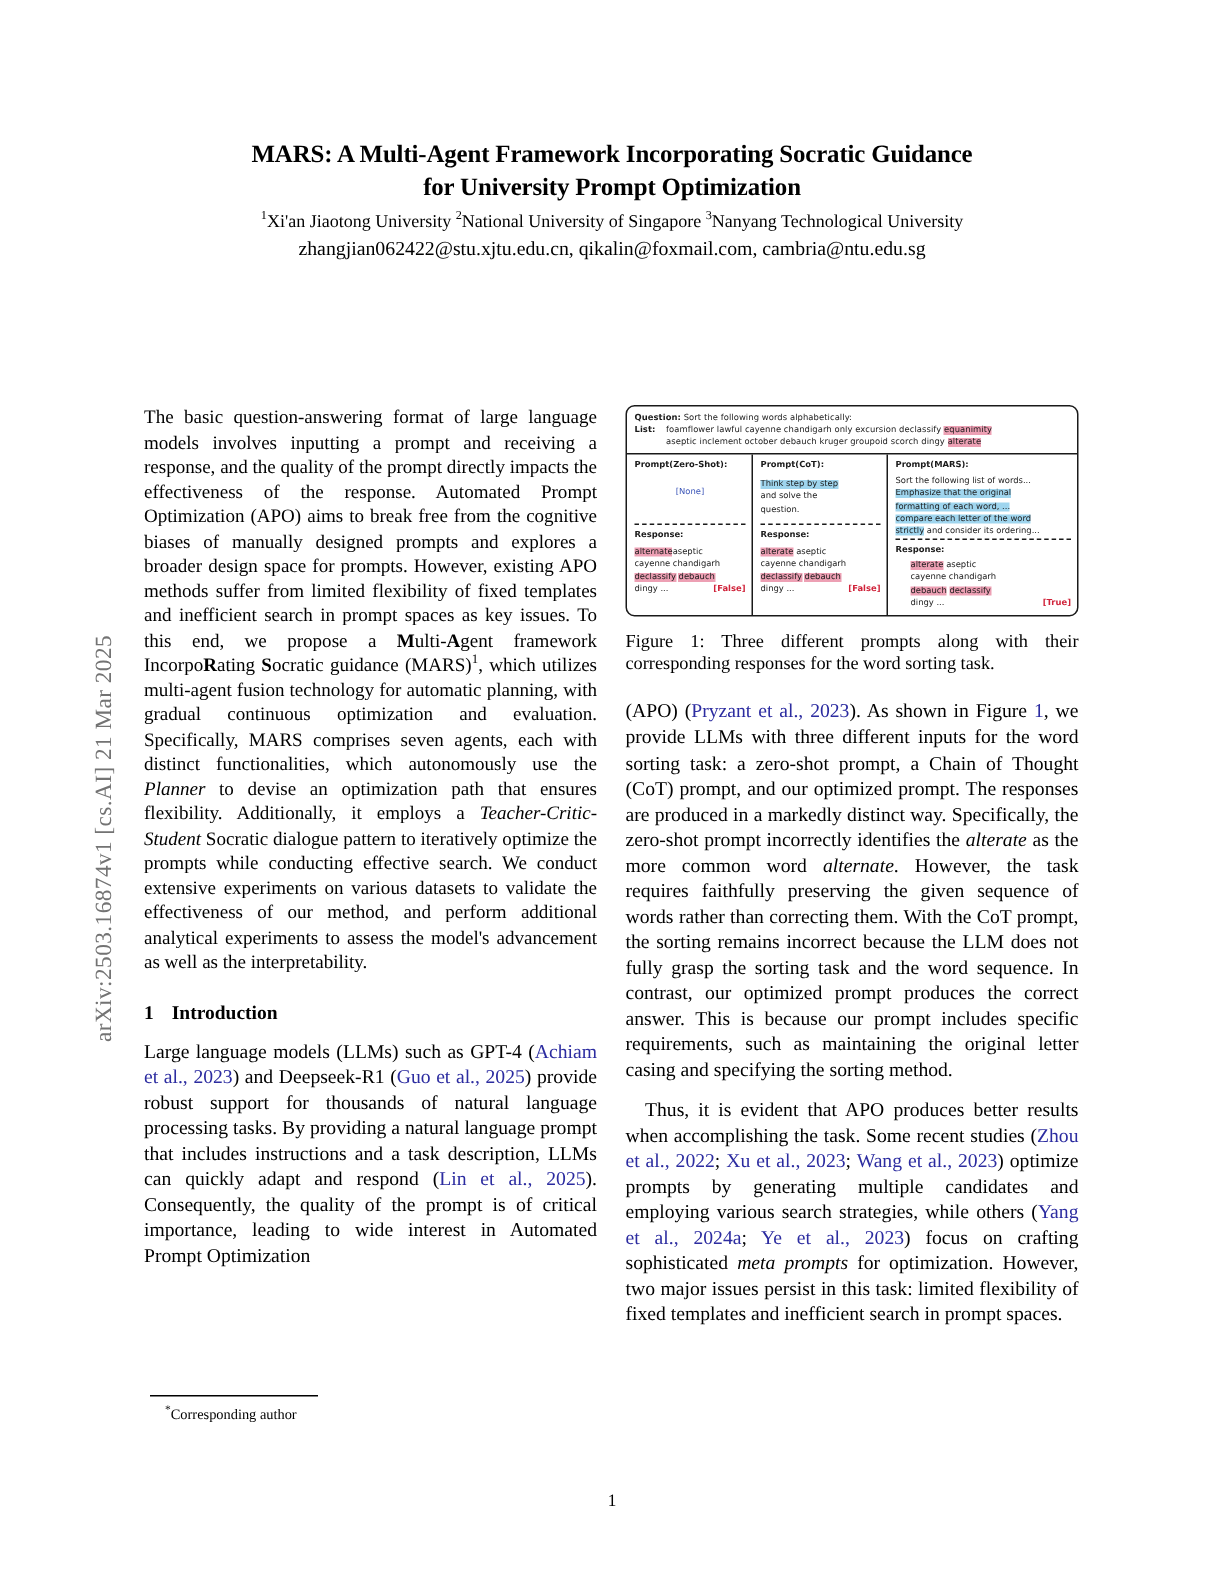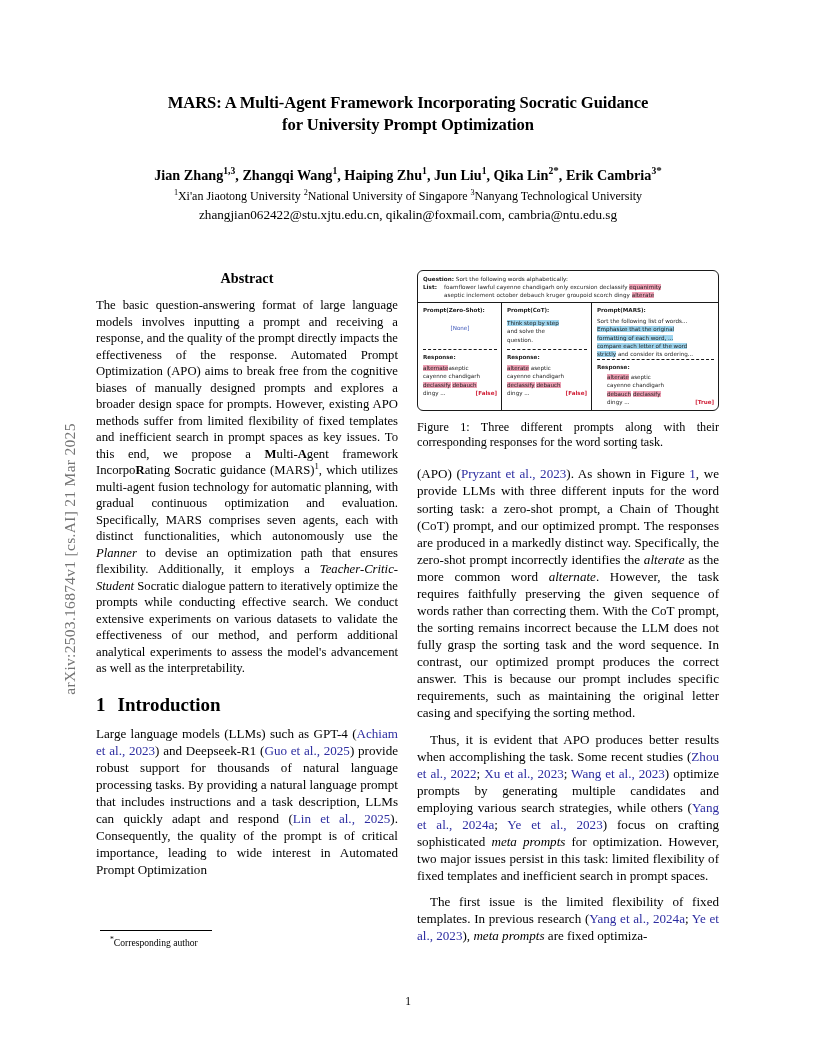--- a/index.html
+++ b/index.html
@@ -80,21 +80,21 @@
     width: 302px;
   }
 
   .sec-head-center {
     text-align: center;
     font-size: 14.2px;
     font-weight: bold;
     margin-bottom: 10px;
   }
   .sec-head {
-    font-size: 19px;
+    font-size: 13px;
     font-weight: bold;
     margin-top: 17px;
     margin-bottom: 9px;
   }
   .sec-head .num { margin-right: 12px; }
 
   p.body {
     font-size: 13.1px;
     line-height: 1.305;
     text-align: justify;
@@ -201,28 +201,26 @@
 
 <div id="page">
 
   <div id="arxiv-stamp">arXiv:2503.16874v1  [cs.AI]  21 Mar 2025</div>
 
   <div id="title-block">
     <div id="paper-title">
       <span>MARS: A Multi-Agent Framework Incorporating Socratic Guidance</span><br>
       <span>for University Prompt Optimization</span>
     </div>
-    <div id="authors">Jian Zhang<sup>1,3</sup>, Zhangqi Wang<sup>1</sup>, Haiping Zhu<sup>1</sup>, Jun Liu<sup>1</sup>, Qika Lin<sup>2</sup><span class="star">*</span>, Erik Cambria<sup>3</sup><span class="star">*</span></div>
     <div id="affiliations"><sup>1</sup>Xi'an Jiaotong University <sup>2</sup>National University of Singapore <sup>3</sup>Nanyang Technological University</div>
     <div id="emails">zhangjian062422@stu.xjtu.edu.cn, qikalin@foxmail.com, cambria@ntu.edu.sg</div>
   </div>
 
   <div id="col-left">
     <div class="abs">
-      <div class="sec-head-center">Abstract</div>
       <p class="body">The basic question-answering format of large language models involves inputting a prompt and receiving a response, and the quality of the prompt directly impacts the effectiveness of the response. Automated Prompt Optimization (APO) aims to break free from the cognitive biases of manually designed prompts and explores a broader design space for prompts. However, existing APO methods suffer from limited flexibility of fixed templates and inefficient search in prompt spaces as key issues. To this end, we propose a <b>M</b>ulti-<b>A</b>gent framework Incorpo<b>R</b>ating <b>S</b>ocratic guidance (MARS)<sup>1</sup>, which utilizes multi-agent fusion technology for automatic planning, with gradual continuous optimization and evaluation. Specifically, MARS comprises seven agents, each with distinct functionalities, which autonomously use the <i>Planner</i> to devise an optimization path that ensures flexibility. Additionally, it employs a <i>Teacher-Critic-Student</i> Socratic dialogue pattern to iteratively optimize the prompts while conducting effective search. We conduct extensive experiments on various datasets to validate the effectiveness of our method, and perform additional analytical experiments to assess the model's advancement as well as the interpretability.</p>
     </div>
 
     <div class="sec-head">
       <span class="num">1</span><span>Introduction</span>
     </div>
     <p class="body">Large language models (LLMs) such as GPT-4 (<span class="cite">Achiam et al., 2023</span>) and Deepseek-R1 (<span class="cite">Guo et al., 2025</span>) provide robust support for thousands of natural language processing tasks. By providing a natural language prompt that includes instructions and a task description, LLMs can quickly adapt and respond (<span class="cite">Lin et al., 2025</span>). Consequently, the quality of the prompt is of critical importance, leading to wide interest in Automated Prompt Optimization</p>
   </div>
 
   <div id="figure-1">
@@ -309,21 +307,20 @@
         </div>
 
       </div>
     </div>
 
     <div class="fig-caption">Figure 1: Three different prompts along with their corresponding responses for the word sorting task.</div>
 
     <div style="margin-top:14px;">
       <p class="body">(APO) (<span class="cite">Pryzant et al., 2023</span>). As shown in Figure <span class="cite">1</span>, we provide LLMs with three different inputs for the word sorting task: a zero-shot prompt, a Chain of Thought (CoT) prompt, and our optimized prompt. The responses are produced in a markedly distinct way. Specifically, the zero-shot prompt incorrectly identifies the <i>alterate</i> as the more common word <i>alternate</i>. However, the task requires faithfully preserving the given sequence of words rather than correcting them. With the CoT prompt, the sorting remains incorrect because the LLM does not fully grasp the sorting task and the word sequence. In contrast, our optimized prompt produces the correct answer. This is because our prompt includes specific requirements, such as maintaining the original letter casing and specifying the sorting method.</p>
       <p class="body indent" style="margin-top:9px;">Thus, it is evident that APO produces better results when accomplishing the task. Some recent studies (<span class="cite">Zhou et al., 2022</span>; <span class="cite">Xu et al., 2023</span>; <span class="cite">Wang et al., 2023</span>) optimize prompts by generating multiple candidates and employing various search strategies, while others (<span class="cite">Yang et al., 2024a</span>; <span class="cite">Ye et al., 2023</span>) focus on crafting sophisticated <i>meta prompts</i> for optimization. However, two major issues persist in this task: limited flexibility of fixed templates and inefficient search in prompt spaces.</p>
-      <p class="body indent" style="margin-top:9px;">The first issue is the limited flexibility of fixed templates. In previous research (<span class="cite">Yang et al., 2024a</span>; <span class="cite">Ye et al., 2023</span>), <i>meta prompts</i> are fixed optimiza-</p>
     </div>
   </div>
 
   <div id="footnote">
     <div class="rule"></div>
     <div class="fn" style="text-indent:10px;">
       <span class="mark">*</span><span>Corresponding author</span>
     </div>
   </div>
 

